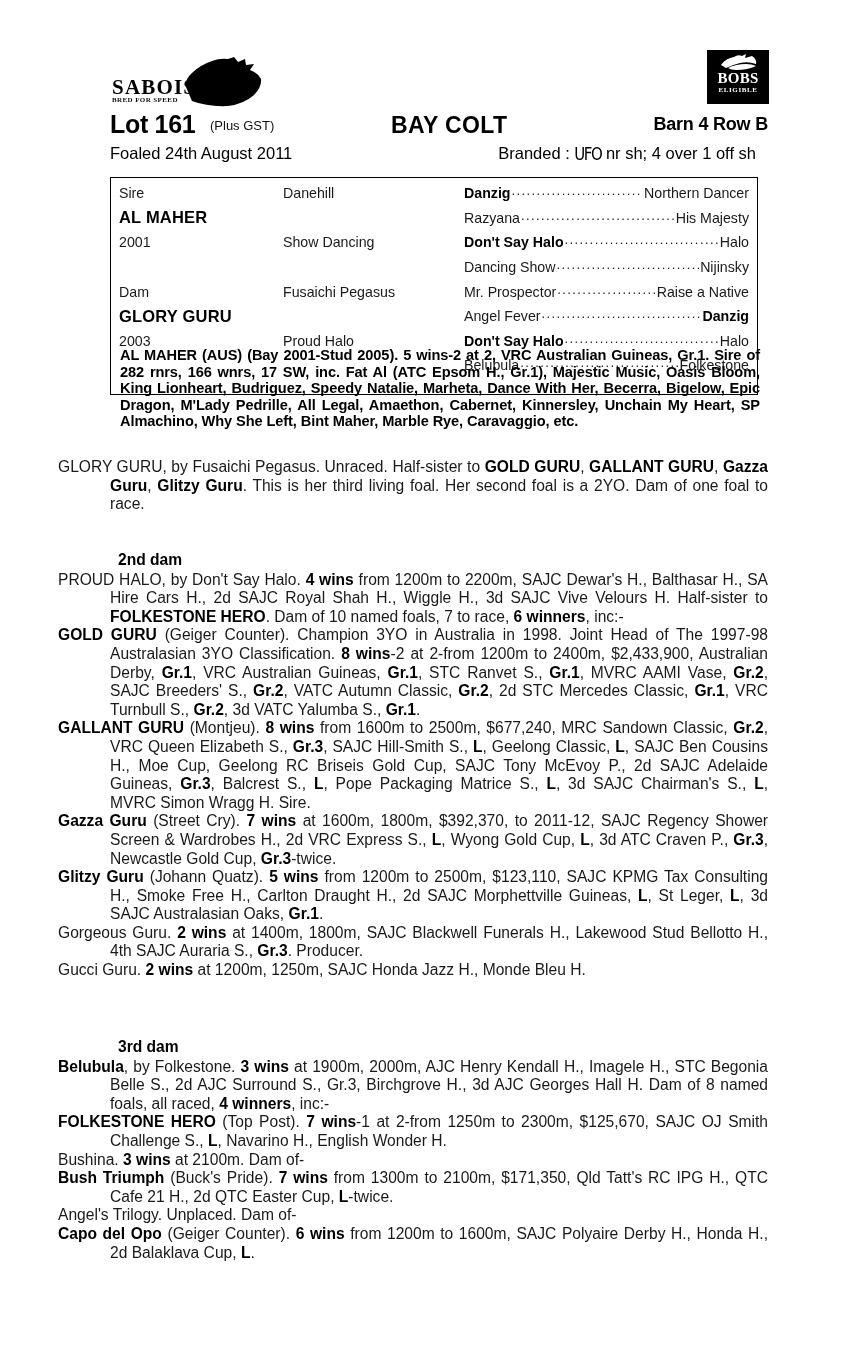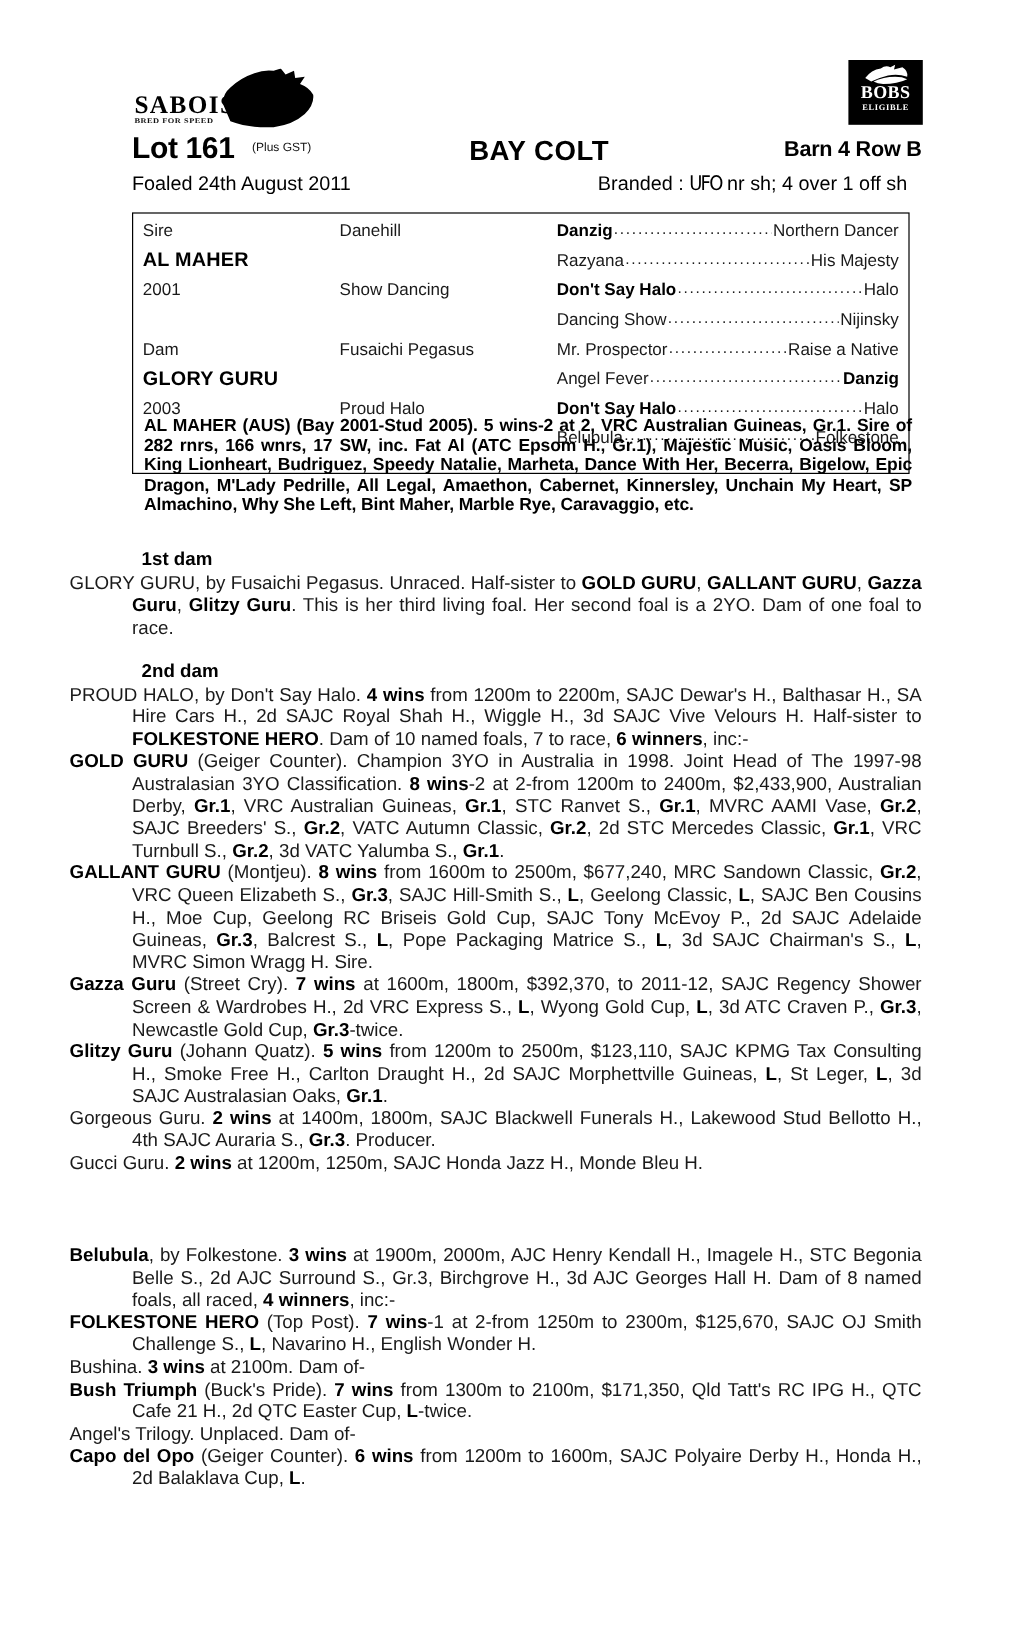--- a/index.html
+++ b/index.html
@@ -121,21 +121,21 @@
     left: 0;
     top: 0;
     font-size: 25px;
     font-weight: bold;
     letter-spacing: -0.3px;
   }
   .lot-gst {
     position: absolute;
     left: 100px;
     top: 8px;
-    font-size: 10px;
+    font-size: 13px;
     color: #111;
   }
   .colour-sex {
     position: absolute;
     left: 281px;
     top: 2px;
     font-size: 23px;
     font-weight: bold;
     letter-spacing: 0.4px;
   }
@@ -386,40 +386,40 @@
           <span class="g4">Folkestone</span>
         </div>
       </div>
     </div>
 
   <div class="sire-blurb">
     <p>AL MAHER (AUS) (Bay 2001-Stud 2005). 5 wins-2 at 2, VRC Australian Guineas, Gr.1. Sire of 282 rnrs, 166 wnrs, 17 SW, inc. Fat Al (ATC Epsom H., Gr.1), Majestic Music, Oasis Bloom, King Lionheart, Budriguez, Speedy Natalie, Marheta, Dance With Her, Becerra, Bigelow, Epic Dragon, M'Lady Pedrille, All Legal, Amaethon, Cabernet, Kinnersley, Unchain My Heart, SP Almachino, Why She Left, Bint Maher, Marble Rye, Caravaggio, etc.</p>
   </div>
 
   <div class="body-sec sec1">
-    <div class="dam-head">1st dam</div>
     <div id="dam1-entries">
         <p class="ent ind1"><span>GLORY GURU, by Fusaichi Pegasus. Unraced. Half-sister to </span><span class="b">GOLD GURU</span><span>, </span><span class="b">GALLANT GURU</span><span>, </span><span class="b">Gazza Guru</span><span>, </span><span class="b">Glitzy Guru</span><span>. This is her third living foal. Her second foal is a 2YO. Dam of one foal to race.</span></p>
       </div>
   </div>
 
   <div class="body-sec sec2">
     <div class="dam-head">2nd dam</div>
     <div id="dam2-entries">
         <p class="ent ind1"><span>PROUD HALO, by Don't Say Halo. </span><span class="b">4 wins</span><span> from 1200m to 2200m, SAJC Dewar's H., Balthasar H., SA Hire Cars H., 2d SAJC Royal Shah H., Wiggle H., 3d SAJC Vive Velours H. Half-sister to </span><span class="b">FOLKESTONE HERO</span><span>. Dam of 10 named foals, 7 to race, </span><span class="b">6 winners</span><span>, inc:-</span></p>
         <p class="ent ind2"><span class="b">GOLD GURU</span><span> (Geiger Counter). Champion 3YO in Australia in 1998. Joint Head of The 1997-98 Australasian 3YO Classification. </span><span class="b">8 wins</span><span>-2 at 2-from 1200m to 2400m, $2,433,900, Australian Derby, </span><span class="b">Gr.1</span><span>, VRC Australian Guineas, </span><span class="b">Gr.1</span><span>, STC Ranvet S., </span><span class="b">Gr.1</span><span>, MVRC AAMI Vase, </span><span class="b">Gr.2</span><span>, SAJC Breeders' S., </span><span class="b">Gr.2</span><span>, VATC Autumn Classic, </span><span class="b">Gr.2</span><span>, 2d STC Mercedes Classic, </span><span class="b">Gr.1</span><span>, VRC Turnbull S., </span><span class="b">Gr.2</span><span>, 3d VATC Yalumba S., </span><span class="b">Gr.1</span><span>.</span></p>
         <p class="ent ind2"><span class="b">GALLANT GURU</span><span> (Montjeu). </span><span class="b">8 wins</span><span> from 1600m to 2500m, $677,240, MRC Sandown Classic, </span><span class="b">Gr.2</span><span>, VRC Queen Elizabeth S., </span><span class="b">Gr.3</span><span>, SAJC Hill-Smith S., </span><span class="b">L</span><span>, Geelong Classic, </span><span class="b">L</span><span>, SAJC Ben Cousins H., Moe Cup, Geelong RC Briseis Gold Cup, SAJC Tony McEvoy P., 2d SAJC Adelaide Guineas, </span><span class="b">Gr.3</span><span>, Balcrest S., </span><span class="b">L</span><span>, Pope Packaging Matrice S., </span><span class="b">L</span><span>, 3d SAJC Chairman's S., </span><span class="b">L</span><span>, MVRC Simon Wragg H. Sire.</span></p>
         <p class="ent ind2"><span class="b">Gazza Guru</span><span> (Street Cry). </span><span class="b">7 wins</span><span> at 1600m, 1800m, $392,370, to 2011-12, SAJC Regency Shower Screen &amp; Wardrobes H., 2d VRC Express S., </span><span class="b">L</span><span>, Wyong Gold Cup, </span><span class="b">L</span><span>, 3d ATC Craven P., </span><span class="b">Gr.3</span><span>, Newcastle Gold Cup, </span><span class="b">Gr.3</span><span>-twice.</span></p>
         <p class="ent ind2"><span class="b">Glitzy Guru</span><span> (Johann Quatz). </span><span class="b">5 wins</span><span> from 1200m to 2500m, $123,110, SAJC KPMG Tax Consulting H., Smoke Free H., Carlton Draught H., 2d SAJC Morphettville Guineas, </span><span class="b">L</span><span>, St Leger, </span><span class="b">L</span><span>, 3d SAJC Australasian Oaks, </span><span class="b">Gr.1</span><span>.</span></p>
         <p class="ent ind2"><span>Gorgeous Guru. </span><span class="b">2 wins</span><span> at 1400m, 1800m, SAJC Blackwell Funerals H., Lakewood Stud Bellotto H., 4th SAJC Auraria S., </span><span class="b">Gr.3</span><span>. Producer.</span></p>
         <p class="ent ind2 nj"><span>Gucci Guru. </span><span class="b">2 wins</span><span> at 1200m, 1250m, SAJC Honda Jazz H., Monde Bleu H.</span></p>
       </div>
   </div>
 
   <div class="body-sec sec3">
+    <div class="dam-head">3rd dam</div>
     <div id="dam3-entries">
         <p class="ent ind1"><span class="b">Belubula</span><span>, by Folkestone. </span><span class="b">3 wins</span><span> at 1900m, 2000m, AJC Henry Kendall H., Imagele H., STC Begonia Belle S., 2d AJC Surround S., Gr.3, Birchgrove H., 3d AJC Georges Hall H. Dam of 8 named foals, all raced, </span><span class="b">4 winners</span><span>, inc:-</span></p>
         <p class="ent ind1"><span class="b">FOLKESTONE HERO</span><span> (Top Post). </span><span class="b">7 wins</span><span>-1 at 2-from 1250m to 2300m, $125,670, SAJC OJ Smith Challenge S., </span><span class="b">L</span><span>, Navarino H., English Wonder H.</span></p>
         <p class="ent ind1 nj"><span>Bushina. </span><span class="b">3 wins</span><span> at 2100m. Dam of-</span></p>
         <p class="ent ind2"><span class="b">Bush Triumph</span><span> (Buck's Pride). </span><span class="b">7 wins</span><span> from 1300m to 2100m, $171,350, Qld Tatt's RC IPG H., QTC Cafe 21 H., 2d QTC Easter Cup, </span><span class="b">L</span><span>-twice.</span></p>
         <p class="ent ind1 nj"><span>Angel's Trilogy. Unplaced. Dam of-</span></p>
         <p class="ent ind2"><span class="b">Capo del Opo</span><span> (Geiger Counter). </span><span class="b">6 wins</span><span> from 1200m to 1600m, SAJC Polyaire Derby H., Honda H., 2d Balaklava Cup, </span><span class="b">L</span><span>.</span></p>
       </div>
   </div>
 

